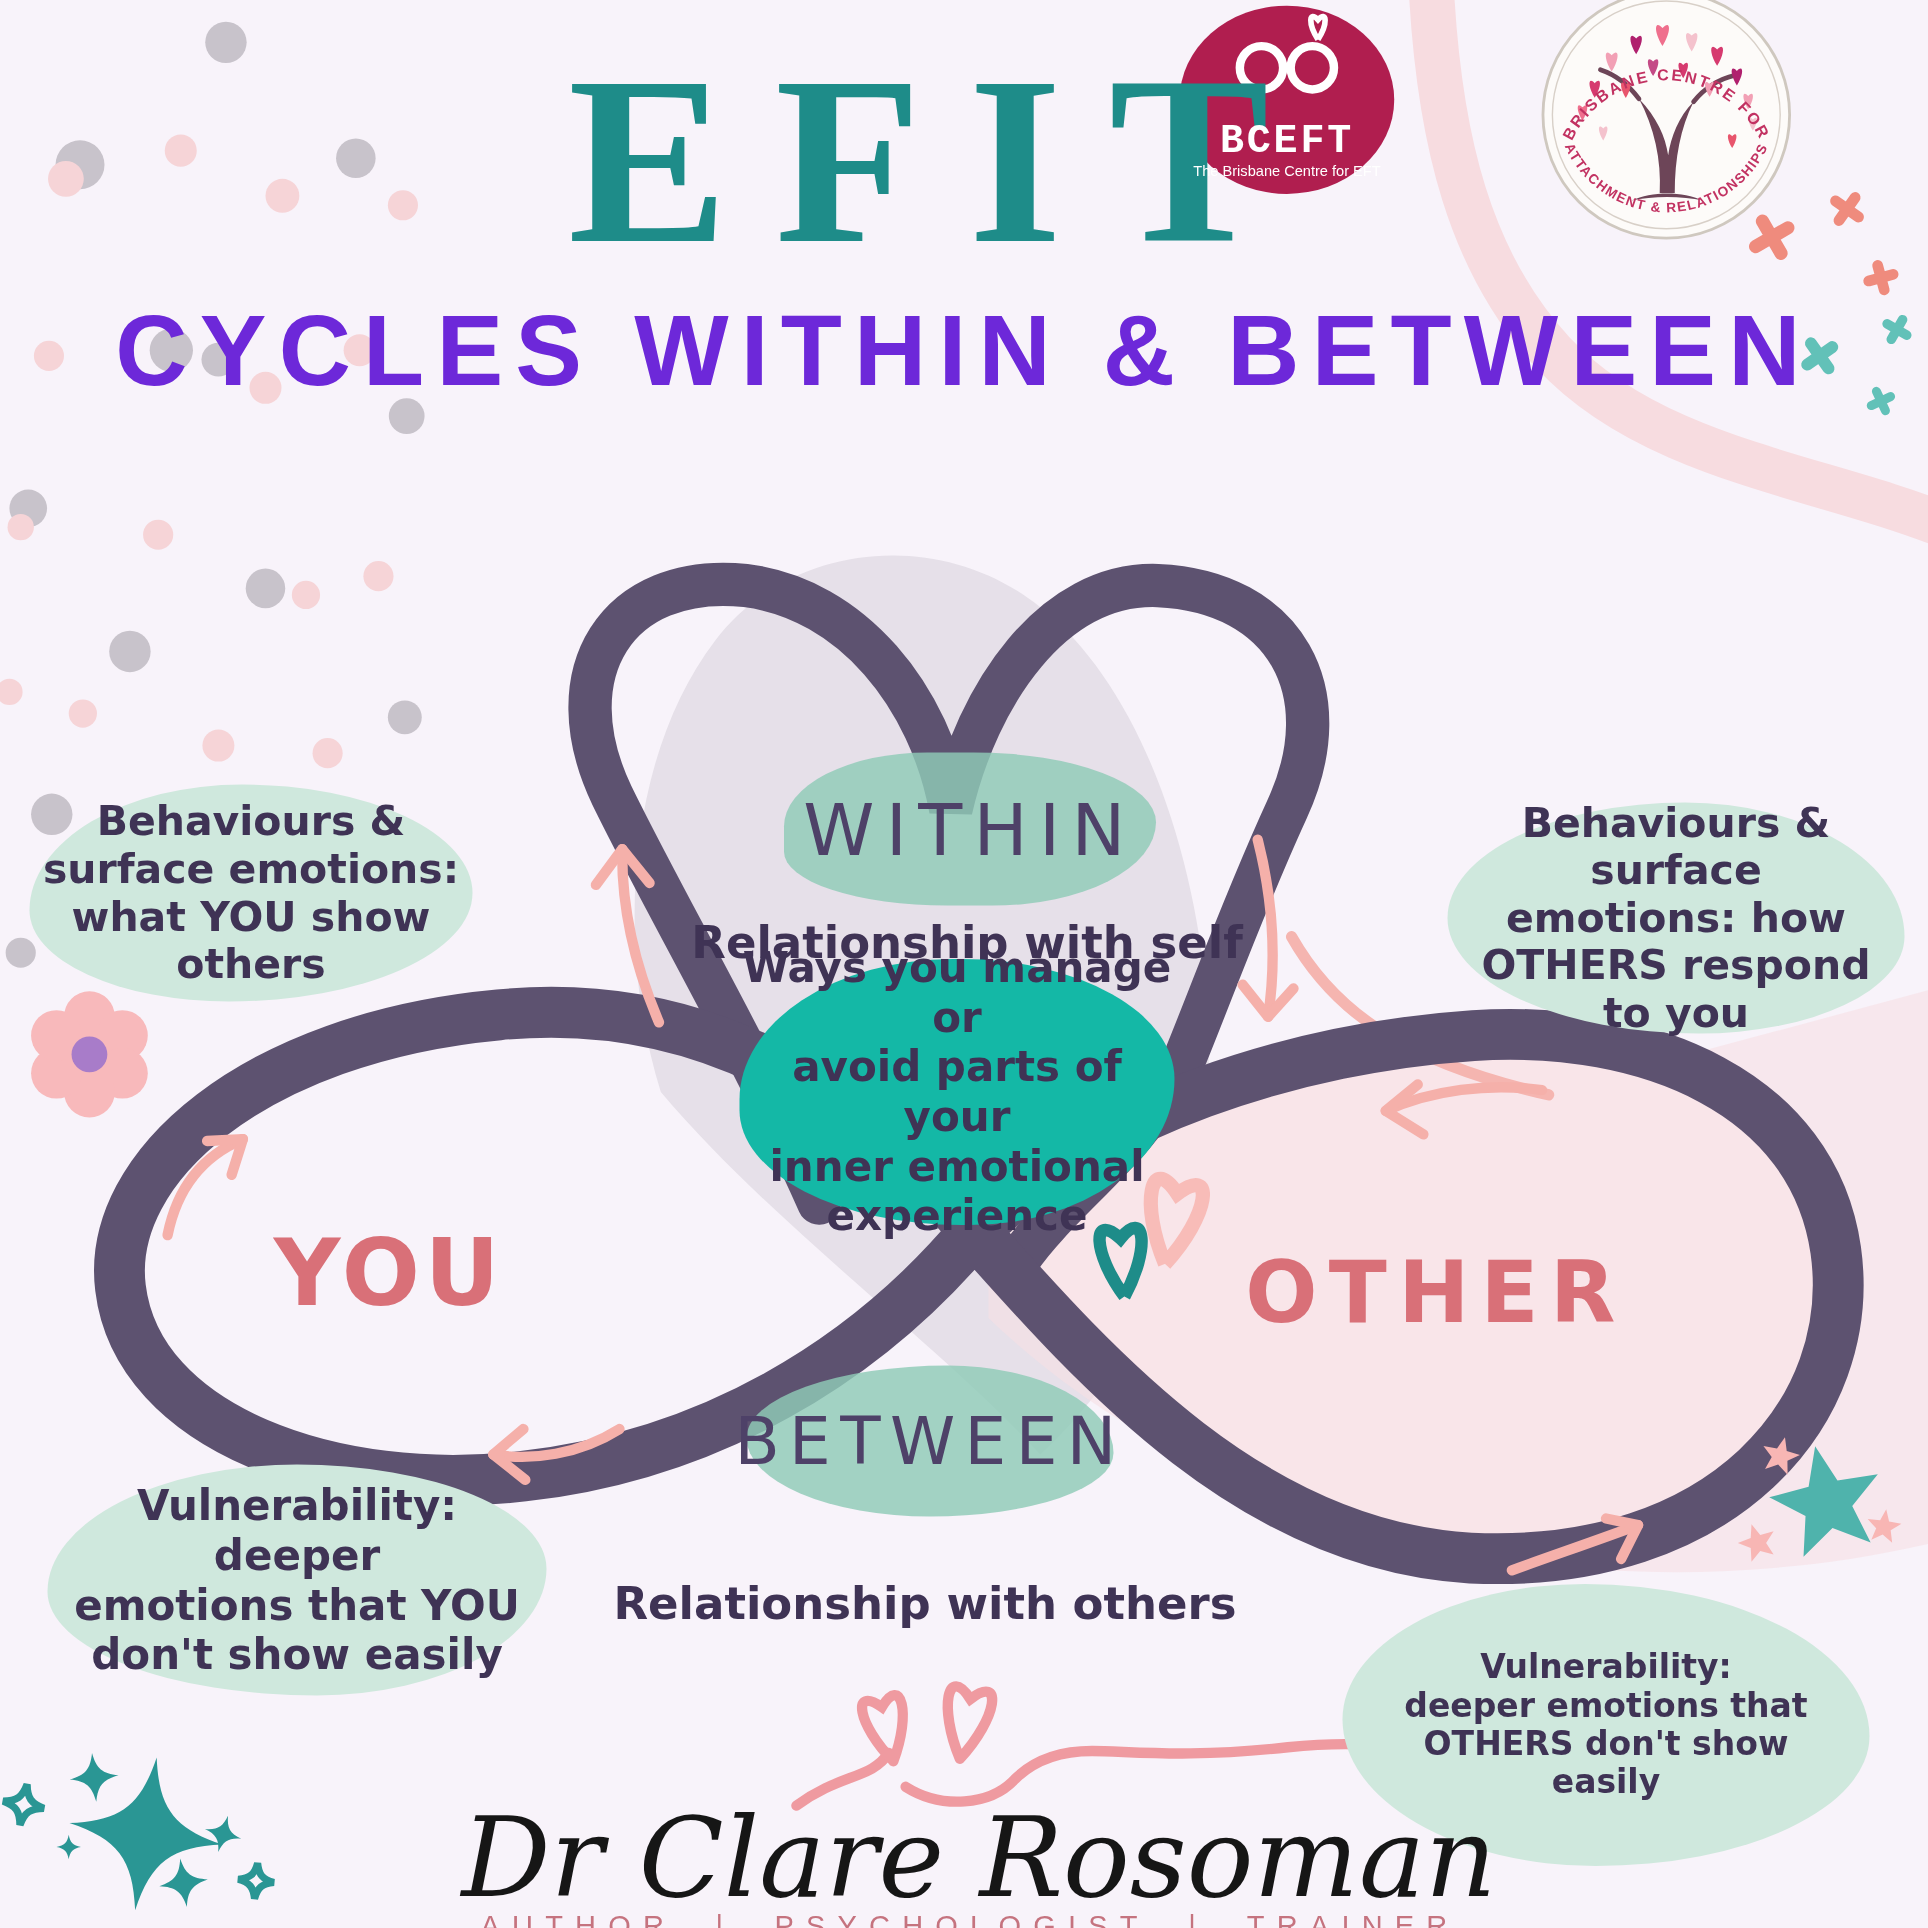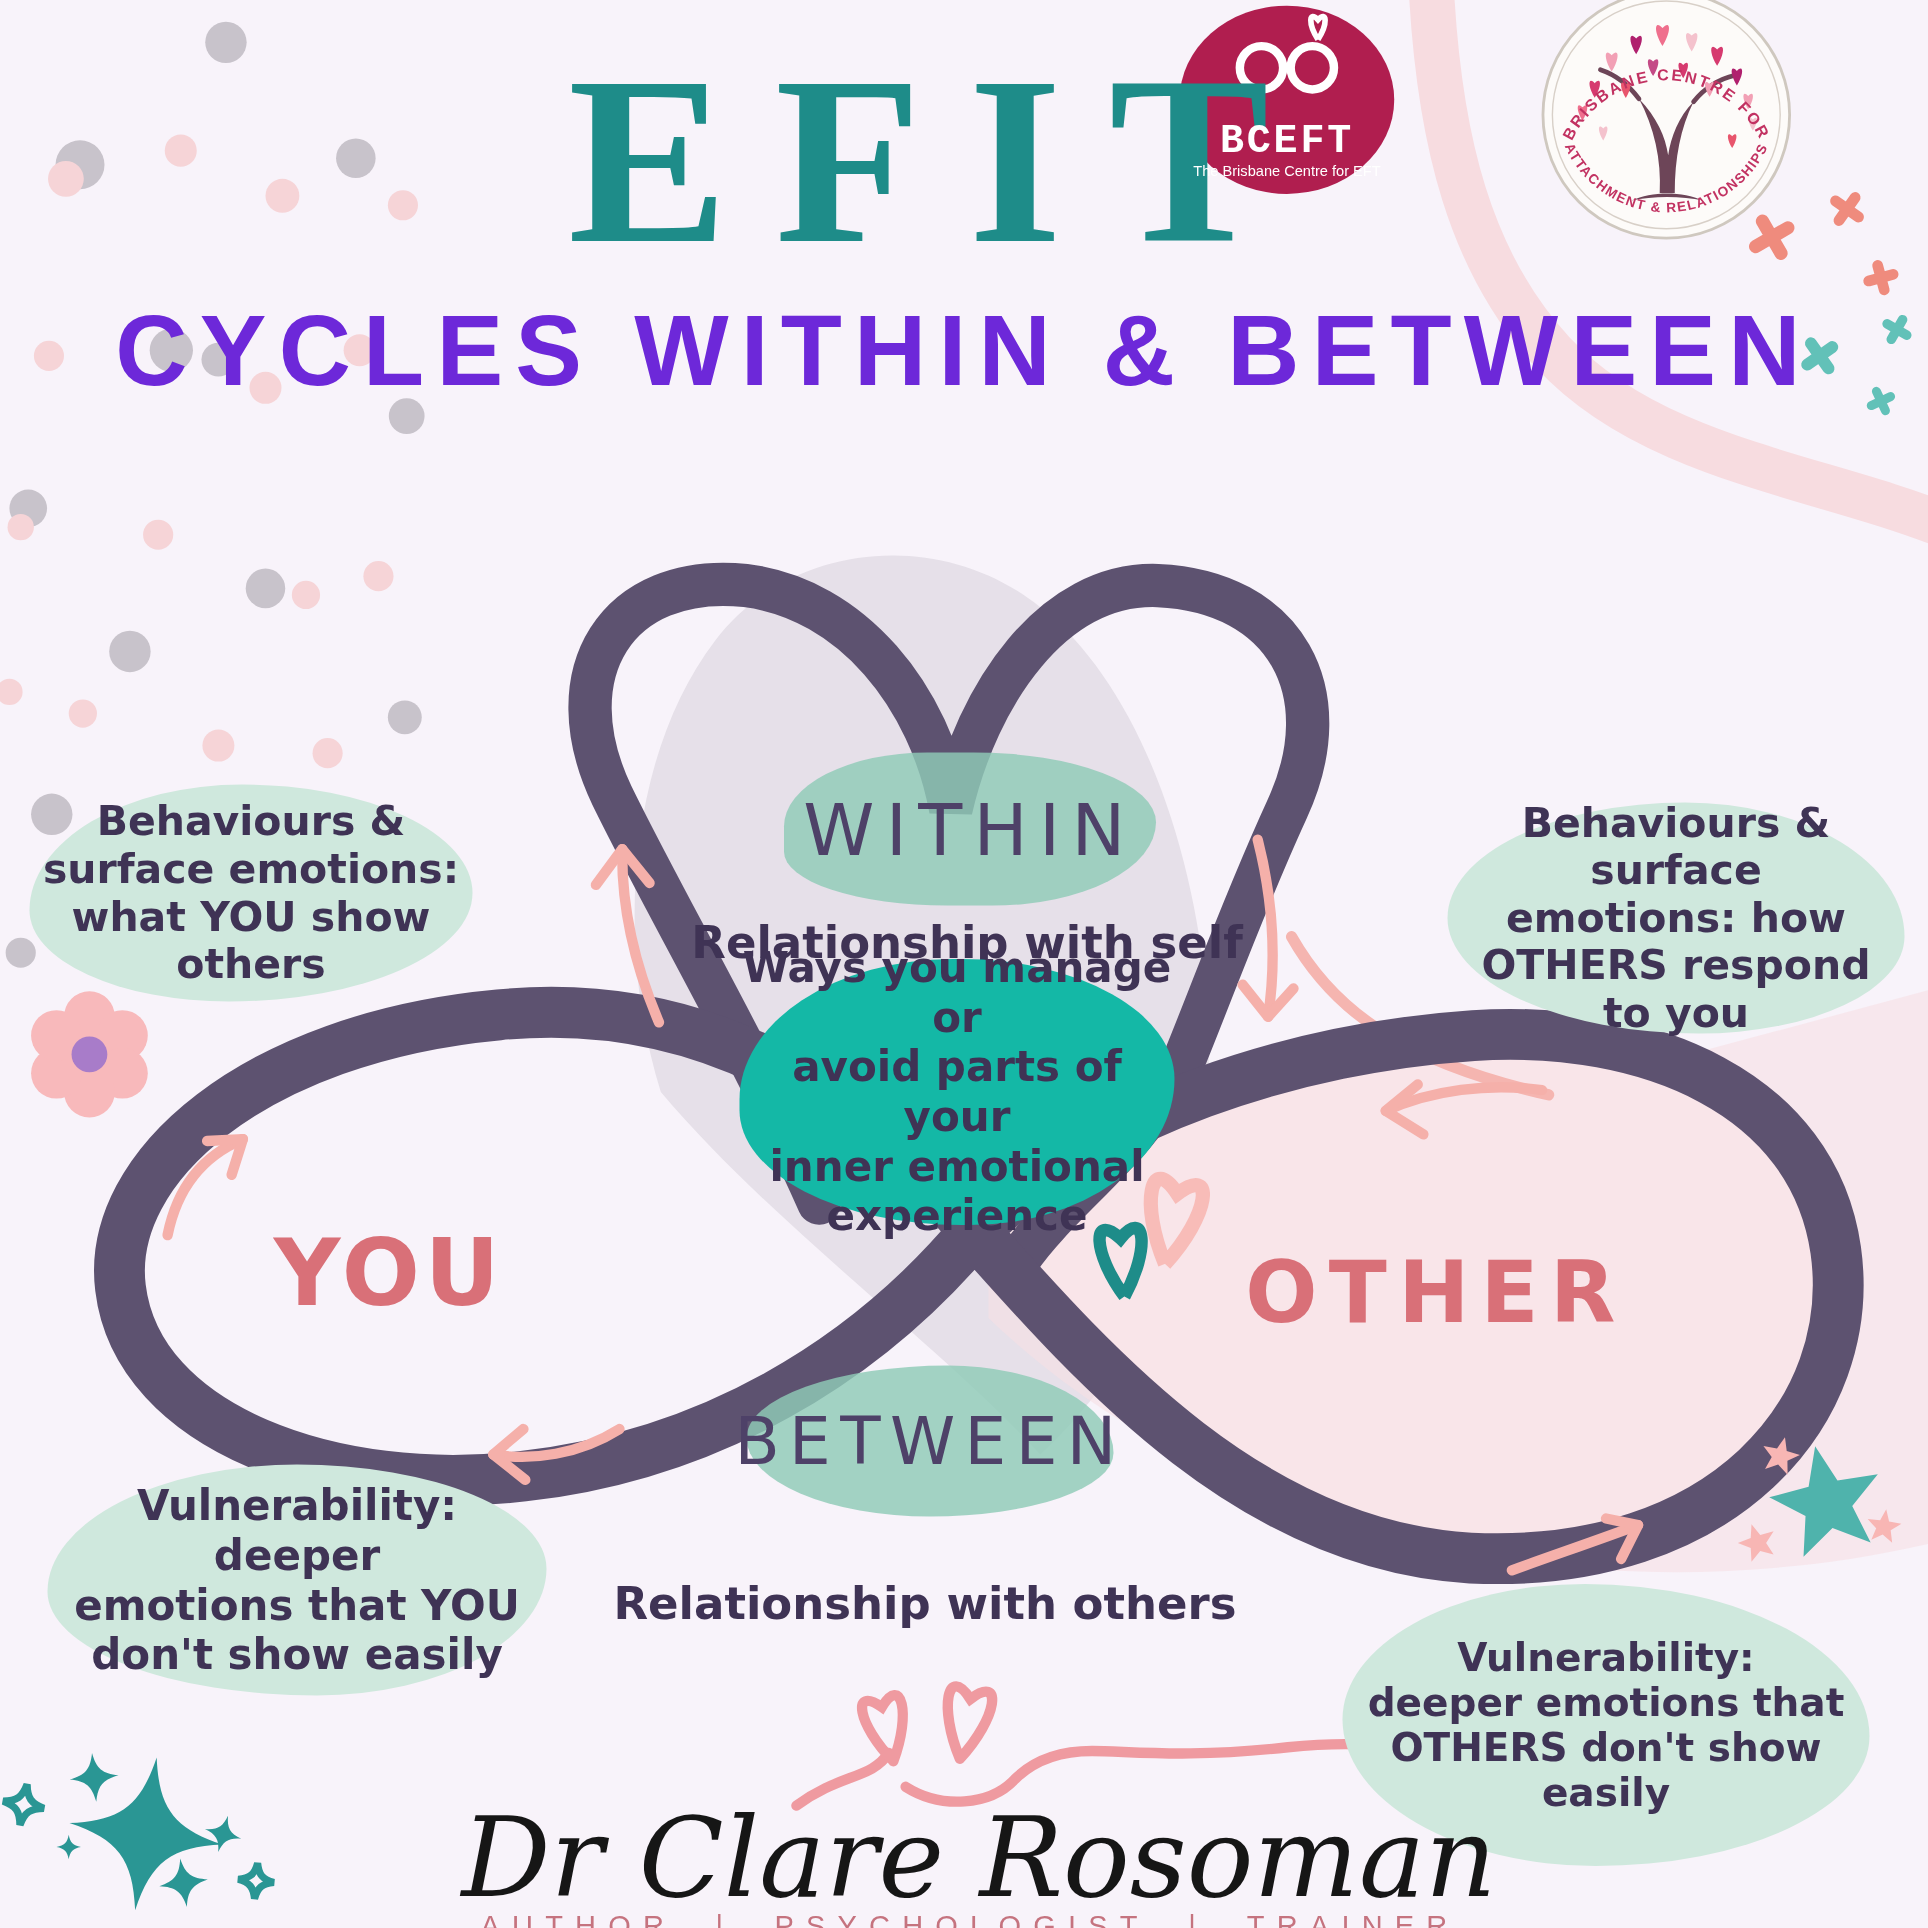--- a/index.html
+++ b/index.html
@@ -227,21 +227,21 @@
 
 <div class="abs bubble blob2" style="left:1676px;top:918px;width:457px;height:231px;font-size:41px;line-height:1.16;">Behaviours &amp; surface
 emotions: how
 OTHERS respond
 to you</div>
 
 <div class="abs bubble blob3" style="left:297px;top:1580px;width:499px;height:231px;font-size:42px;line-height:1.18;">Vulnerability: deeper
 emotions that YOU
 don't show easily</div>
 
-<div class="abs bubble blob4" style="left:1606px;top:1725px;width:527px;height:282px;font-size:39px;line-height:1.16;">Vulnerability:
+<div class="abs bubble blob4" style="left:1606px;top:1725px;width:527px;height:282px;font-size:33px;line-height:1.16;">Vulnerability:
 deeper emotions that
 OTHERS don't show
 easily</div>
 
 <div class="abs pill" style="left:970px;top:829px;width:372px;height:153px;font-size:72px;letter-spacing:11.3px;border-radius:44% 56% 50% 50% / 55% 52% 62% 40%;">WITHIN</div>
 <div class="abs sub-label" style="left:967px;top:942px;font-size:45px;">Relationship with self</div>
 
 <div class="abs pinkbubble" style="left:957px;top:1092px;width:435px;height:266px;font-size:42px;line-height:1.18;">Ways you manage or
 avoid parts of your
 inner emotional

